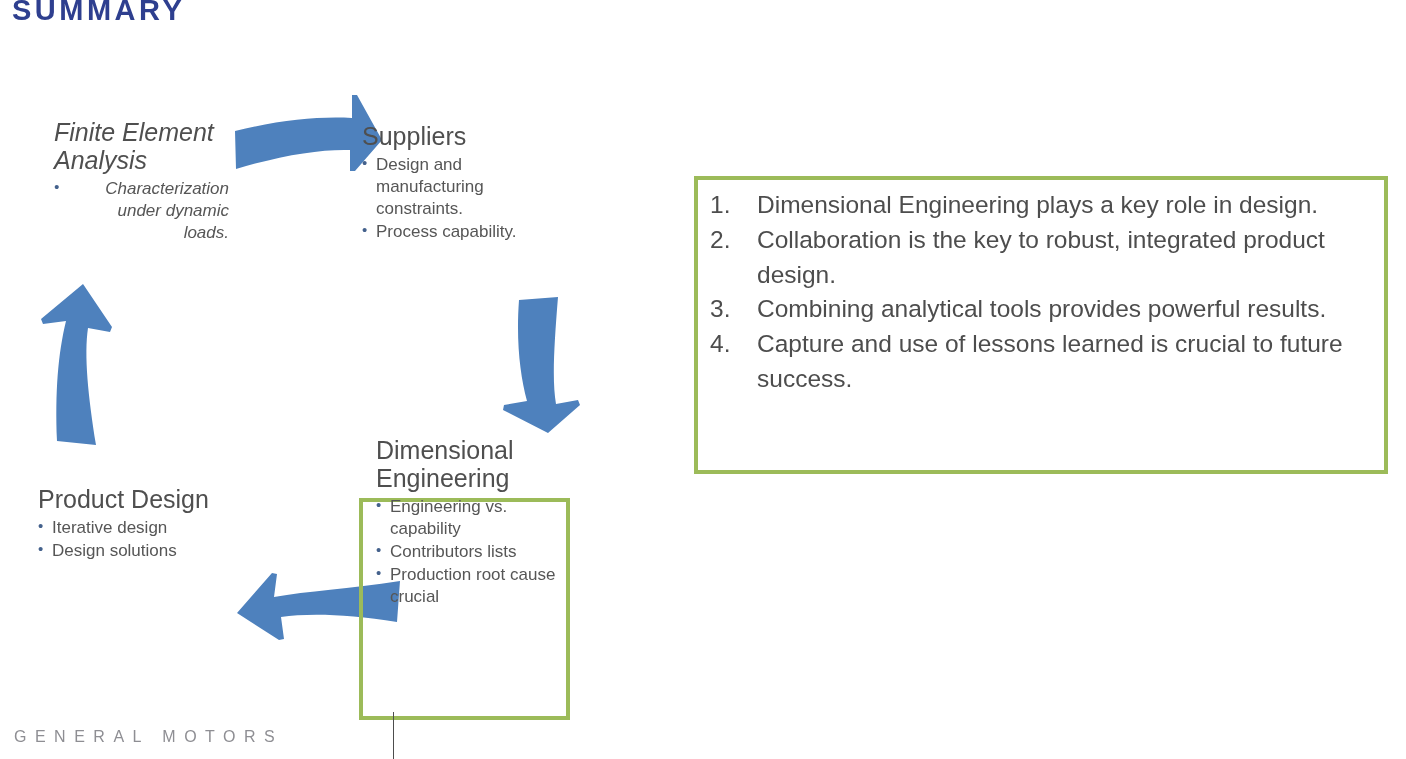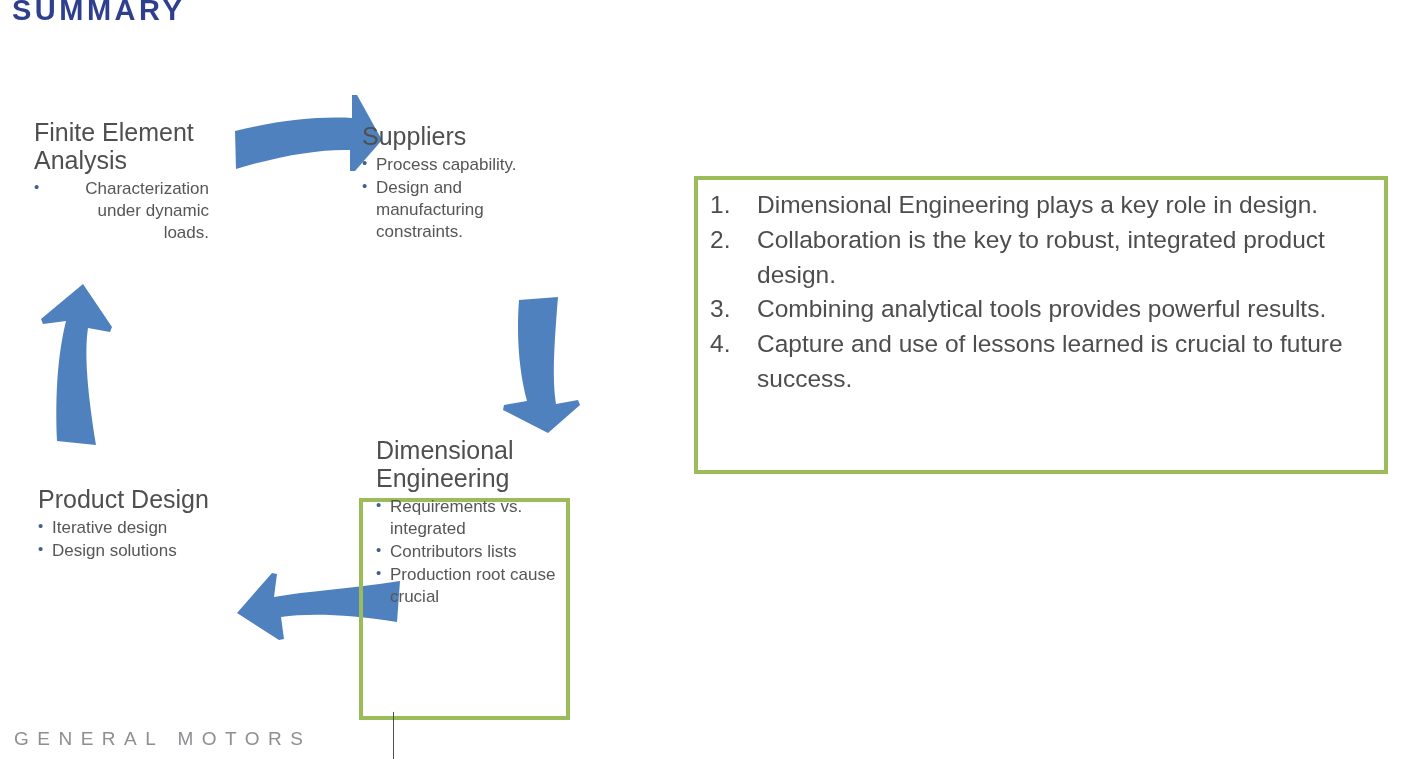--- a/index.html
+++ b/index.html
@@ -69,21 +69,21 @@
   }
   .node-bullets li::before {
     content: "\2022";
     position: absolute;
     left: 0;
     top: -1px;
     color: #44618C;
     font-size: 15px;
   }
 
-  #node-fea      { left: 34px;  top: 48px;  width: 195px; }
+  #node-fea      { left: 54px;  top: 48px;  width: 195px; font-style: italic; }
   #node-fea .node-bullets { width: 175px; text-align: right; }
   #node-suppliers{ left: 362px; top: 52px;  width: 200px; }
   #node-suppliers .node-bullets { width: 195px; }
   #node-product  { left: 38px;  top: 415px; width: 230px; }
   #node-dimeng   { left: 376px; top: 366px; width: 185px; }
 
   
   .green-box {
     position: absolute;
     border: 4px solid #9CBB59;
@@ -128,21 +128,21 @@
     width: 40px;
     text-align: left;
     color: #4D4D4D;
   }
 
   
   #footer-brand {
     position: absolute;
     left: 14px;
     top: 728px;
-    font-size: 19px;
+    font-size: 16px;
     letter-spacing: 8.5px;
     color: #8E8E93;
     font-weight: normal;
     white-space: nowrap;
   }
   #footer-divider {
     position: absolute;
     left: 393px;
     top: 712px;
     width: 1px;
@@ -171,39 +171,39 @@
   <div class="node-block" id="node-fea">
     <div class="node-title">Finite Element Analysis</div>
     <ul class="node-bullets">
       <li>Characterization under dynamic loads.</li>
     </ul>
   </div>
 
   <div class="node-block" id="node-suppliers">
     <div class="node-title">Suppliers</div>
     <ul class="node-bullets">
+      <li>Design and manufacturing constraints.</li>
       <li>Process capability.</li>
-      <li>Design and manufacturing constraints.</li>
     </ul>
   </div>
 
   <div class="node-block" id="node-product">
     <div class="node-title">Product Design</div>
     <ul class="node-bullets">
       <li>Iterative design</li>
       <li>Design solutions</li>
     </ul>
   </div>
 
   <div class="green-box" id="dim-eng-box"></div>
 
   <div class="node-block" id="node-dimeng">
     <div class="node-title">Dimensional Engineering</div>
     <ul class="node-bullets">
-      <li>Requirements vs. integrated</li>
+      <li>Engineering vs. capability</li>
       <li>Contributors lists</li>
       <li>Production root cause crucial</li>
     </ul>
   </div>
 
 </div>
 
 <div class="green-box" id="takeaways-box"></div>
 
 <ol id="takeaways-list">

